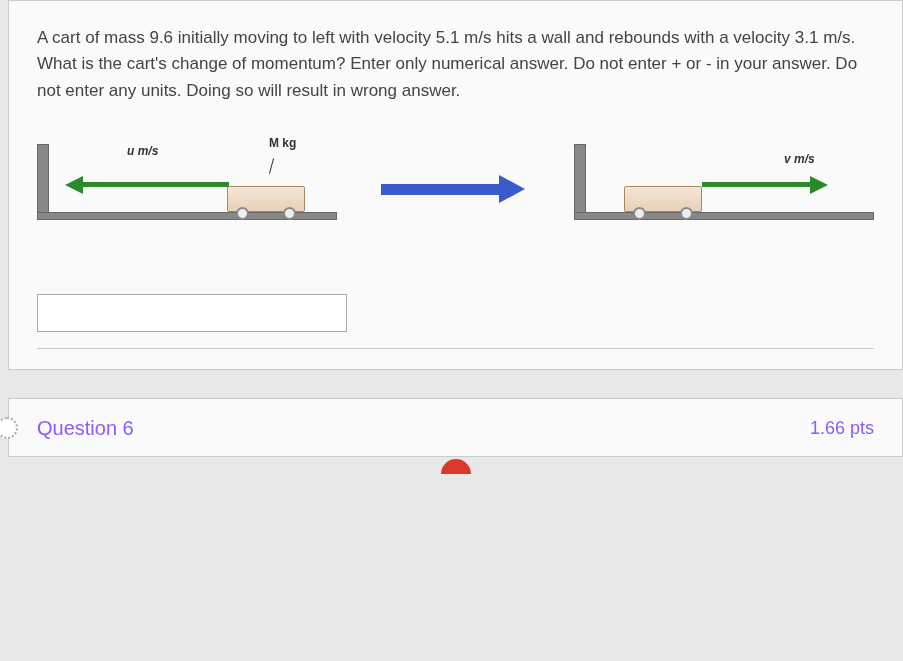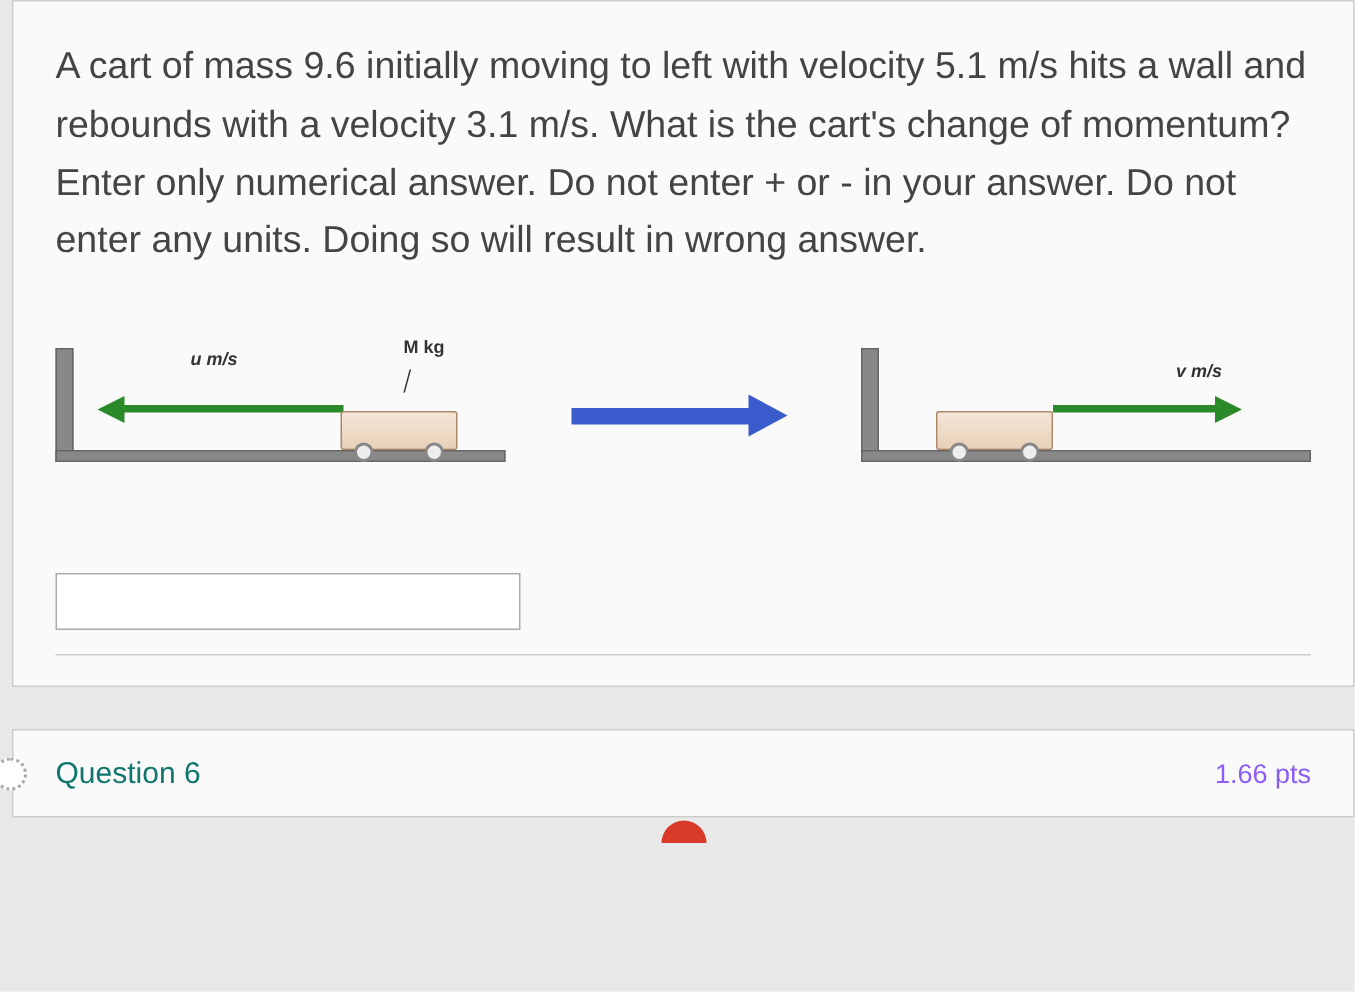--- a/index.html
+++ b/index.html
@@ -11,25 +11,25 @@
       overflow: hidden;
     }
     .question-card {
       background: #fafafa;
       border: 1px solid #ccc;
       margin: 0;
       padding: 24px 28px 20px 28px;
       position: relative;
     }
     .question-text {
-      font-size: 25px;
+      font-size: 17px;
       line-height: 1.55;
       color: #444;
       font-weight: 500;
-      margin-bottom: 42px;
+      margin-bottom: 30px;
     }
     .diagram-area {
       display: flex;
       align-items: center;
       justify-content: space-between;
       padding: 10px 0 40px 0;
       margin-bottom: 20px;
     }
     .scene {
       position: relative;
@@ -146,21 +146,21 @@
       align-items: center;
       padding: 18px 28px 16px 28px;
       border: 1px solid #ccc;
       border-top: 1px solid #ccc;
       background: #fafafa;
       margin-top: 28px;
       position: relative;
     }
     .q-title {
       font-size: 20px;
-      color: #0f766e;
+      color: #8b5cf6;
       font-weight: 400;
     }
     .q-points {
       font-size: 18px;
       color: #8b5cf6;
     }
     .left-circle {
       position: absolute;
       left: -13px;
       top: 50%;

